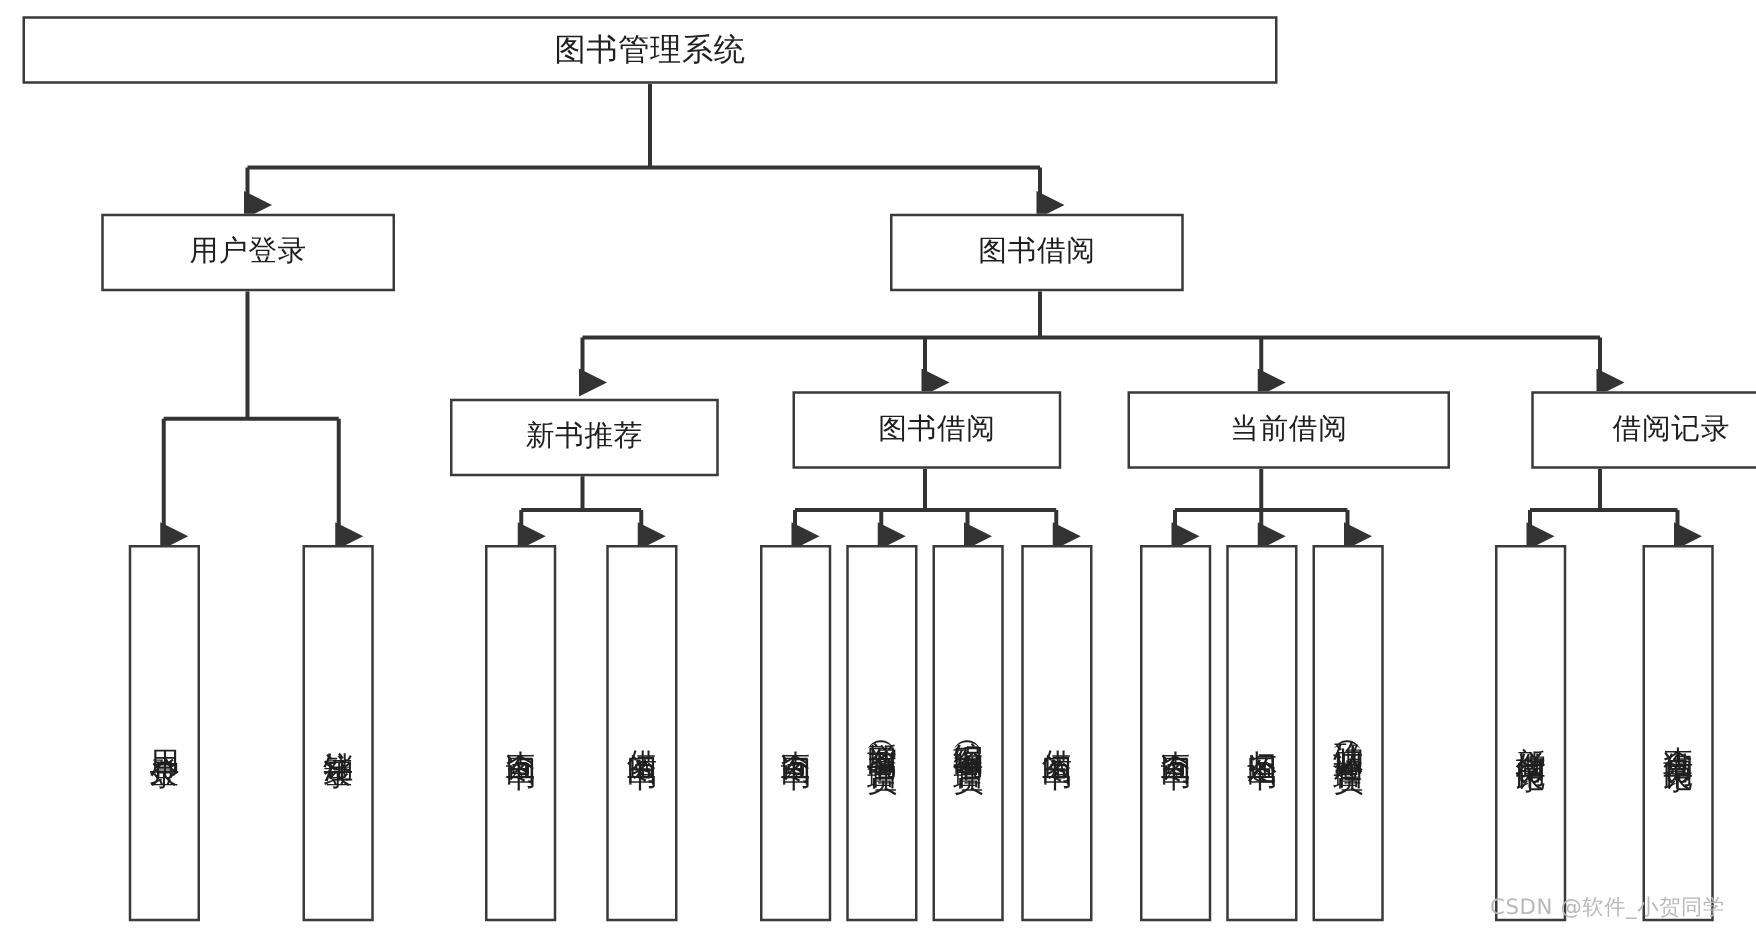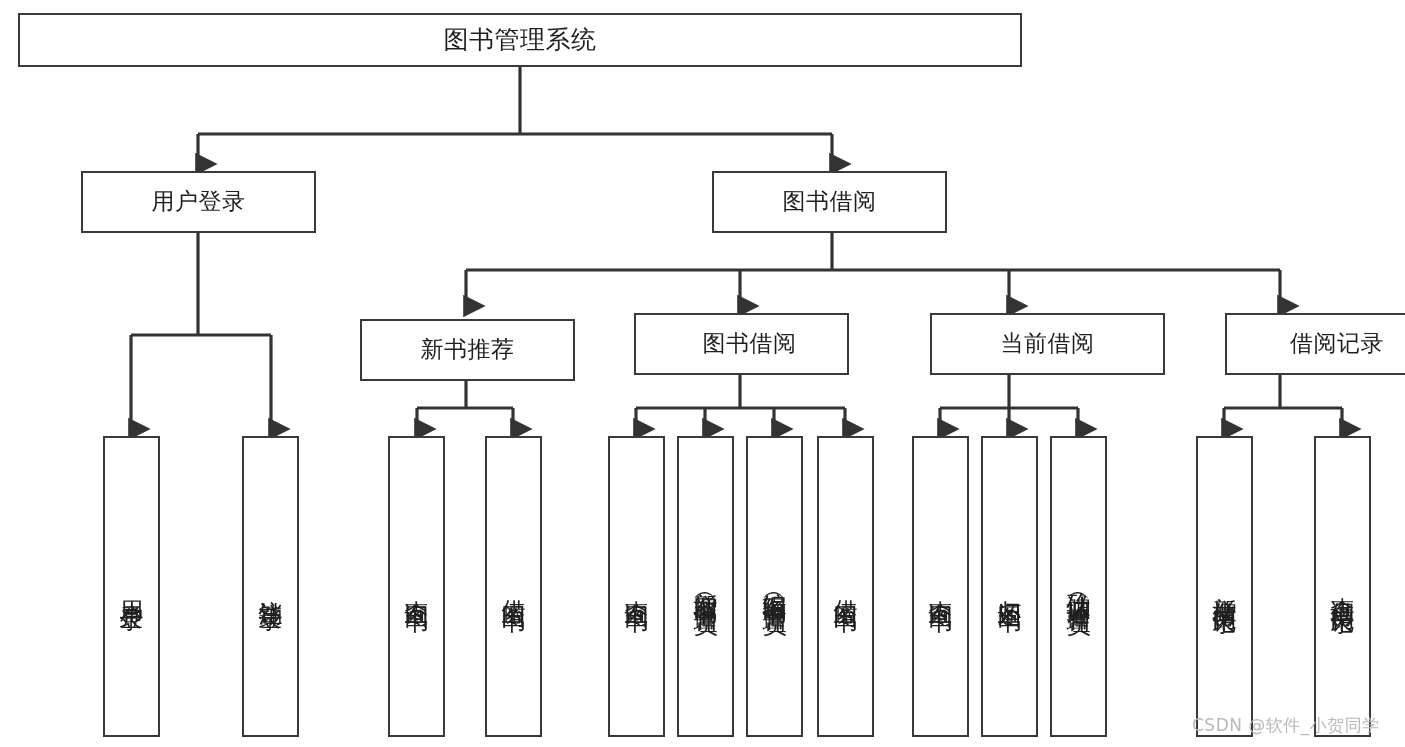--- a/index.html
+++ b/index.html
@@ -150,21 +150,21 @@
   </div>
 
   <div class="node level-3" style="left:360px; top:319px; width:215px; height:62px;">
     <span class="label">新书推荐</span>
   </div>
 
   <div class="node level-3" style="left:634px; top:313px; width:215px; height:62px;padding-left:16px;">
     <span class="label">图书借阅</span>
   </div>
 
-  <div class="node level-3" style="left:902px; top:313px; width:235px; height:62px;margin-left:28px;">
+  <div class="node level-3" style="left:902px; top:313px; width:258px; height:62px;">
     <span class="label">当前借阅</span>
   </div>
 
   <div class="node level-3" style="left:1225px; top:313px; width:224px; height:62px;">
     <span class="label">借阅记录</span>
   </div>
 
   <div class="node leaf" style="left:103px; top:436px; width:57px; height:301px;">
     <span class="label">用户登录</span>
   </div>

